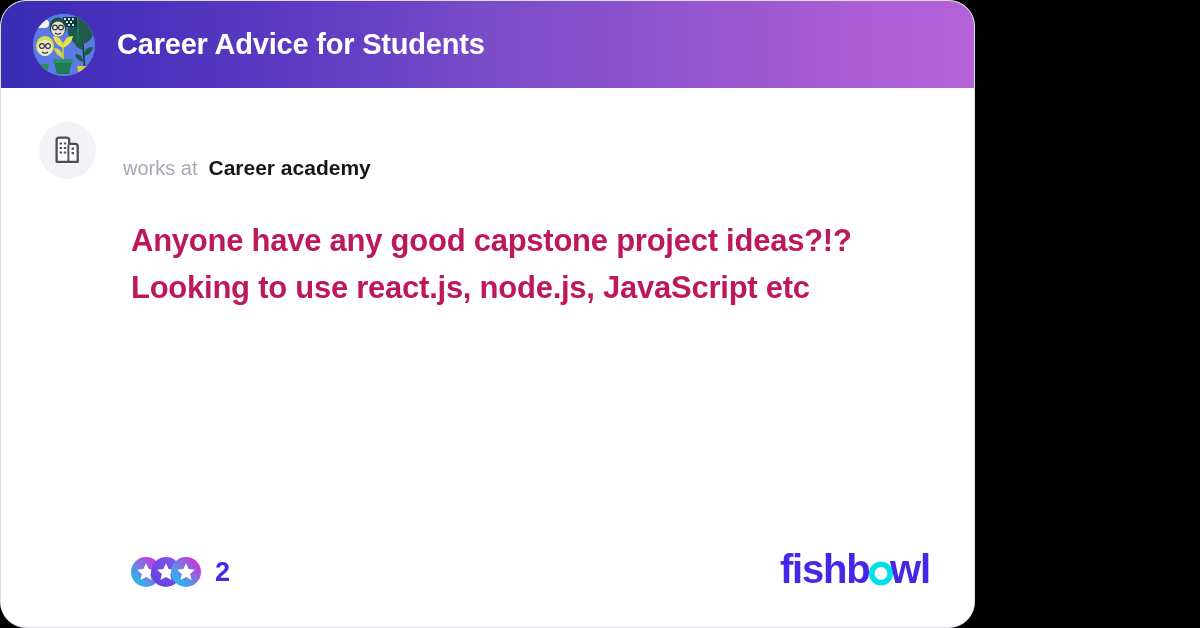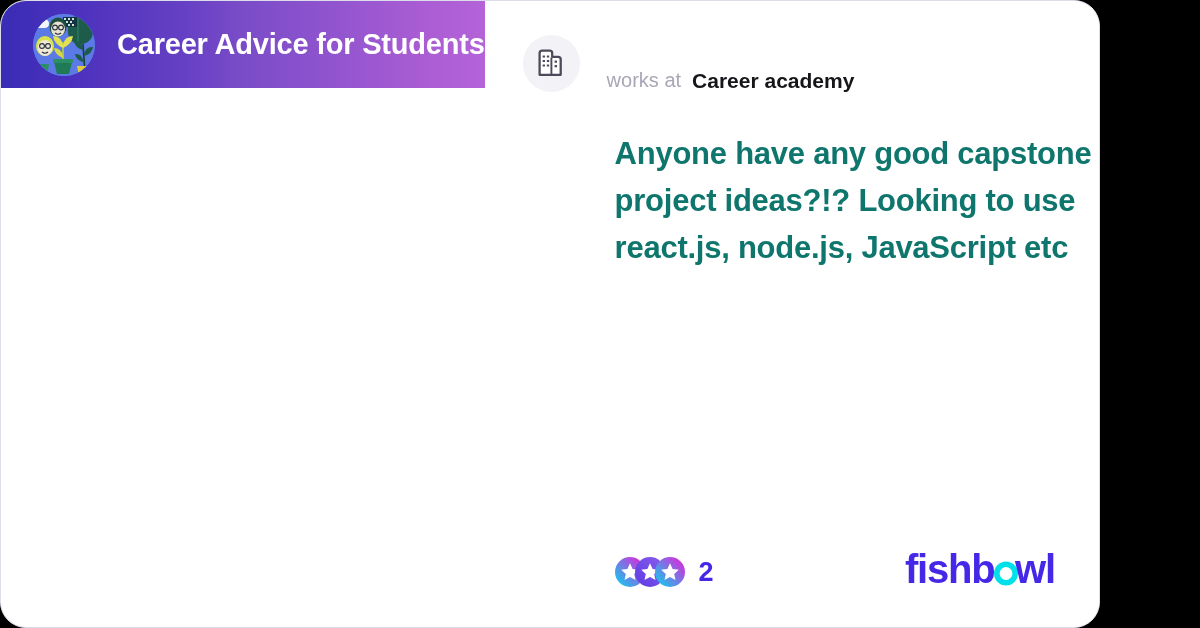--- a/index.html
+++ b/index.html
@@ -10,28 +10,28 @@
     height: 628px;
     background: #000000;
     font-family: "Liberation Sans", sans-serif;
     overflow: hidden;
   }
 
   #card {
     position: absolute;
     left: 0;
     top: 0;
-    width: 1100px;
+    width: 975px;
     height: 628px;
     background: #ffffff;
     border: 1px solid #dcdcea;
     border-radius: 26px;
     overflow: hidden;
     display: flex;
-    flex-direction: row;
+    flex-direction: column;
   }
 
   
   #header {
     position: relative;
     height: 87px;
     flex: 0 0 87px;
     background: linear-gradient(90deg, #3a2cb4 0%, #4a31bd 14%, #6640c4 38%, #7a4cc8 50%, #9355cf 70%, #ab5dd4 88%, #b463d8 100%);
     display: flex;
     align-items: center;
@@ -83,21 +83,21 @@
     display: flex;
     align-items: center;
     justify-content: center;
   }
 
   #company-icon-wrap svg { display: block; }
 
   #meta-text {
     margin-left: 27px;
     display: flex;
-    align-items: flex-start;
+    align-items: center;
     white-space: nowrap;
     margin-top: 36px;
   }
 
   #works-at-label {
     color: #a9a6b6;
     font-size: 20px;
     font-weight: normal;
   }
 
@@ -105,21 +105,21 @@
     margin-left: 11px;
     color: #16161a;
     font-size: 21px;
     font-weight: bold;
   }
 
   
   #post-text {
     margin: 37px 0 0 130px;
     max-width: 1010px;
-    color: #0f766e;
+    color: #be185d;
     font-size: 31px;
     font-weight: bold;
     line-height: 1.52;
     letter-spacing: -0.25px;
   }
 
   
   #footer {
     position: absolute;
     left: 0;

